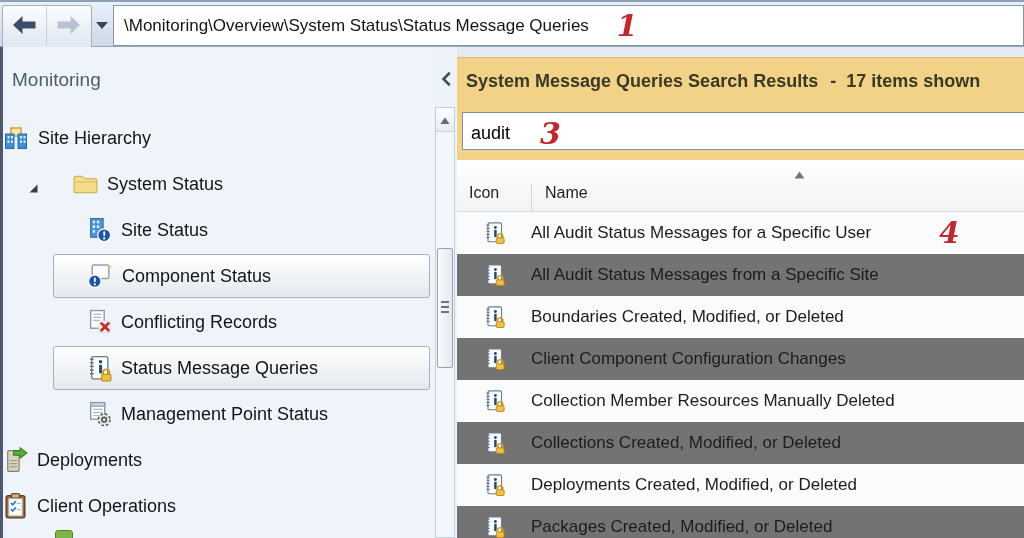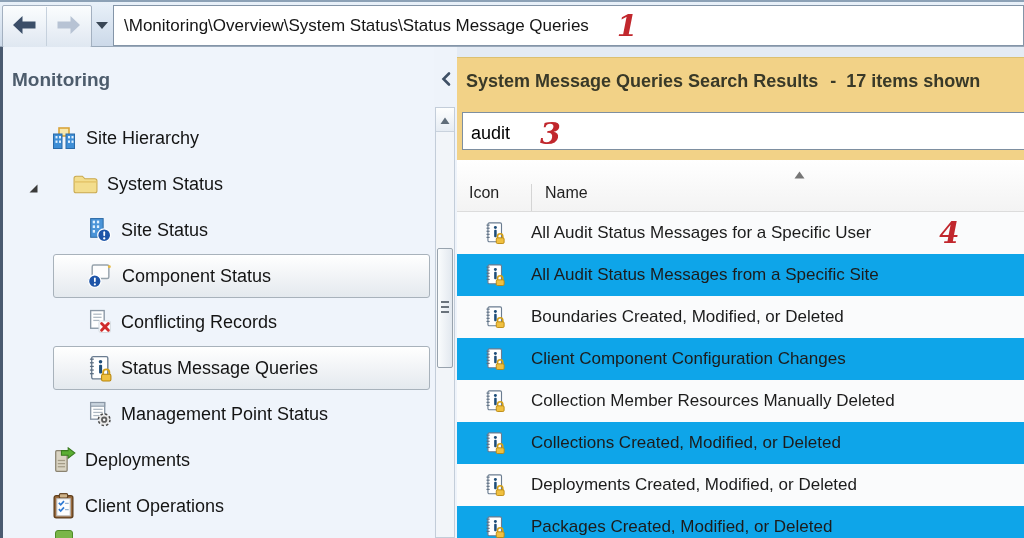--- a/index.html
+++ b/index.html
@@ -27,27 +27,27 @@
   .ann-2{position:absolute;left:375px;top:6px;font-size:32px;}
   .ann-3{font-size:30px;margin-left:30px;margin-top:2px;}
   .ann-4{font-size:29px;margin-left:34px;}
 
   
   .main{position:absolute;top:47px;left:0;right:0;bottom:0;}
 
   
   .sidebar{position:absolute;left:0;top:0;width:434px;height:100%;
     background:#eff4fb;border-left:3px solid #4a5a70;box-sizing:border-box;}
-  .sidebar-title{position:absolute;left:9px;top:22px;font-size:19px;color:#4d5c6c;font-weight:bold;}
+  .sidebar-title{position:absolute;left:9px;top:22px;font-size:19px;color:#4d5c6c;}
   .tree{position:absolute;top:68px;left:0;right:0;}
   .tree-item{position:relative;height:46px;display:flex;align-items:center;
     font-size:18px;color:#141414;}
   .tree-item .ic{position:relative;z-index:2;margin-right:9px;display:flex;align-items:center;}
   .tree-item .lbl{position:relative;z-index:2;}
-  .ind-top{padding-left:48px;}
+  .ind-top{}
   .ind-root{padding-left:70px;}
   .ind-child{padding-left:84px;}
   .expander{position:absolute;left:25px;top:17px;z-index:2;}
   .sel-btn{position:absolute;left:50px;right:4px;top:1px;bottom:1px;
     background:linear-gradient(#ffffff,#e4e9ee);
     border:1px solid #a8b2bb;border-radius:3px;z-index:1;}
   .partial-next-icon{position:absolute;left:52px;bottom:-2px;width:16px;height:8px;
     background:#7ab648;border-radius:3px 3px 0 0;border:1px solid #4e8a28;}
 
   
@@ -66,21 +66,21 @@
 
   
   .results{position:absolute;left:457px;top:0;right:0;height:100%;background:#f2d287;}
   .results-topstrip{height:10px;background:#e4ebf4;border-bottom:1px solid #dcc070;}
   .results-title{padding:13px 10px 0 9px;font-size:18px;font-weight:bold;color:#393928;white-space:nowrap;}
   .results-title .dash{margin:0 10px 0 12px;}
   .search-box{position:absolute;left:5px;right:0;top:65px;height:38px;background:#fff;
     border:1px solid #7e8fa0;border-right:none;box-sizing:border-box;
     display:flex;align-items:center;padding:4px 0 0 8px;font-size:18px;color:#000;}
 
-  .table{position:absolute;left:0;right:0;top:113px;bottom:0;background:#0ea5e9;text-align:center;}
+  .table{position:absolute;left:0;right:0;top:113px;bottom:0;background:#737373;text-align:center;}
   .thead{position:relative;height:51px;background:linear-gradient(#ffffff,#f3f3f3);
     border-bottom:1px solid #dcdcdc;}
   .sort-ind{position:absolute;left:337px;top:5px;}
   .th{position:absolute;bottom:9px;font-size:16px;color:#1f1f1f;}
   .th-icon{left:12px;}
   .th-name{left:88px;}
   .col-div{position:absolute;left:74px;top:24px;bottom:0;width:1px;background:#d4d4d4;}
   .row{height:42px;display:flex;align-items:center;font-size:17px;color:#1c1c1c;}
   .row:nth-child(even){background:#fafbfc;}
   .row .icell{width:74px;display:flex;justify-content:center;flex:none;}

